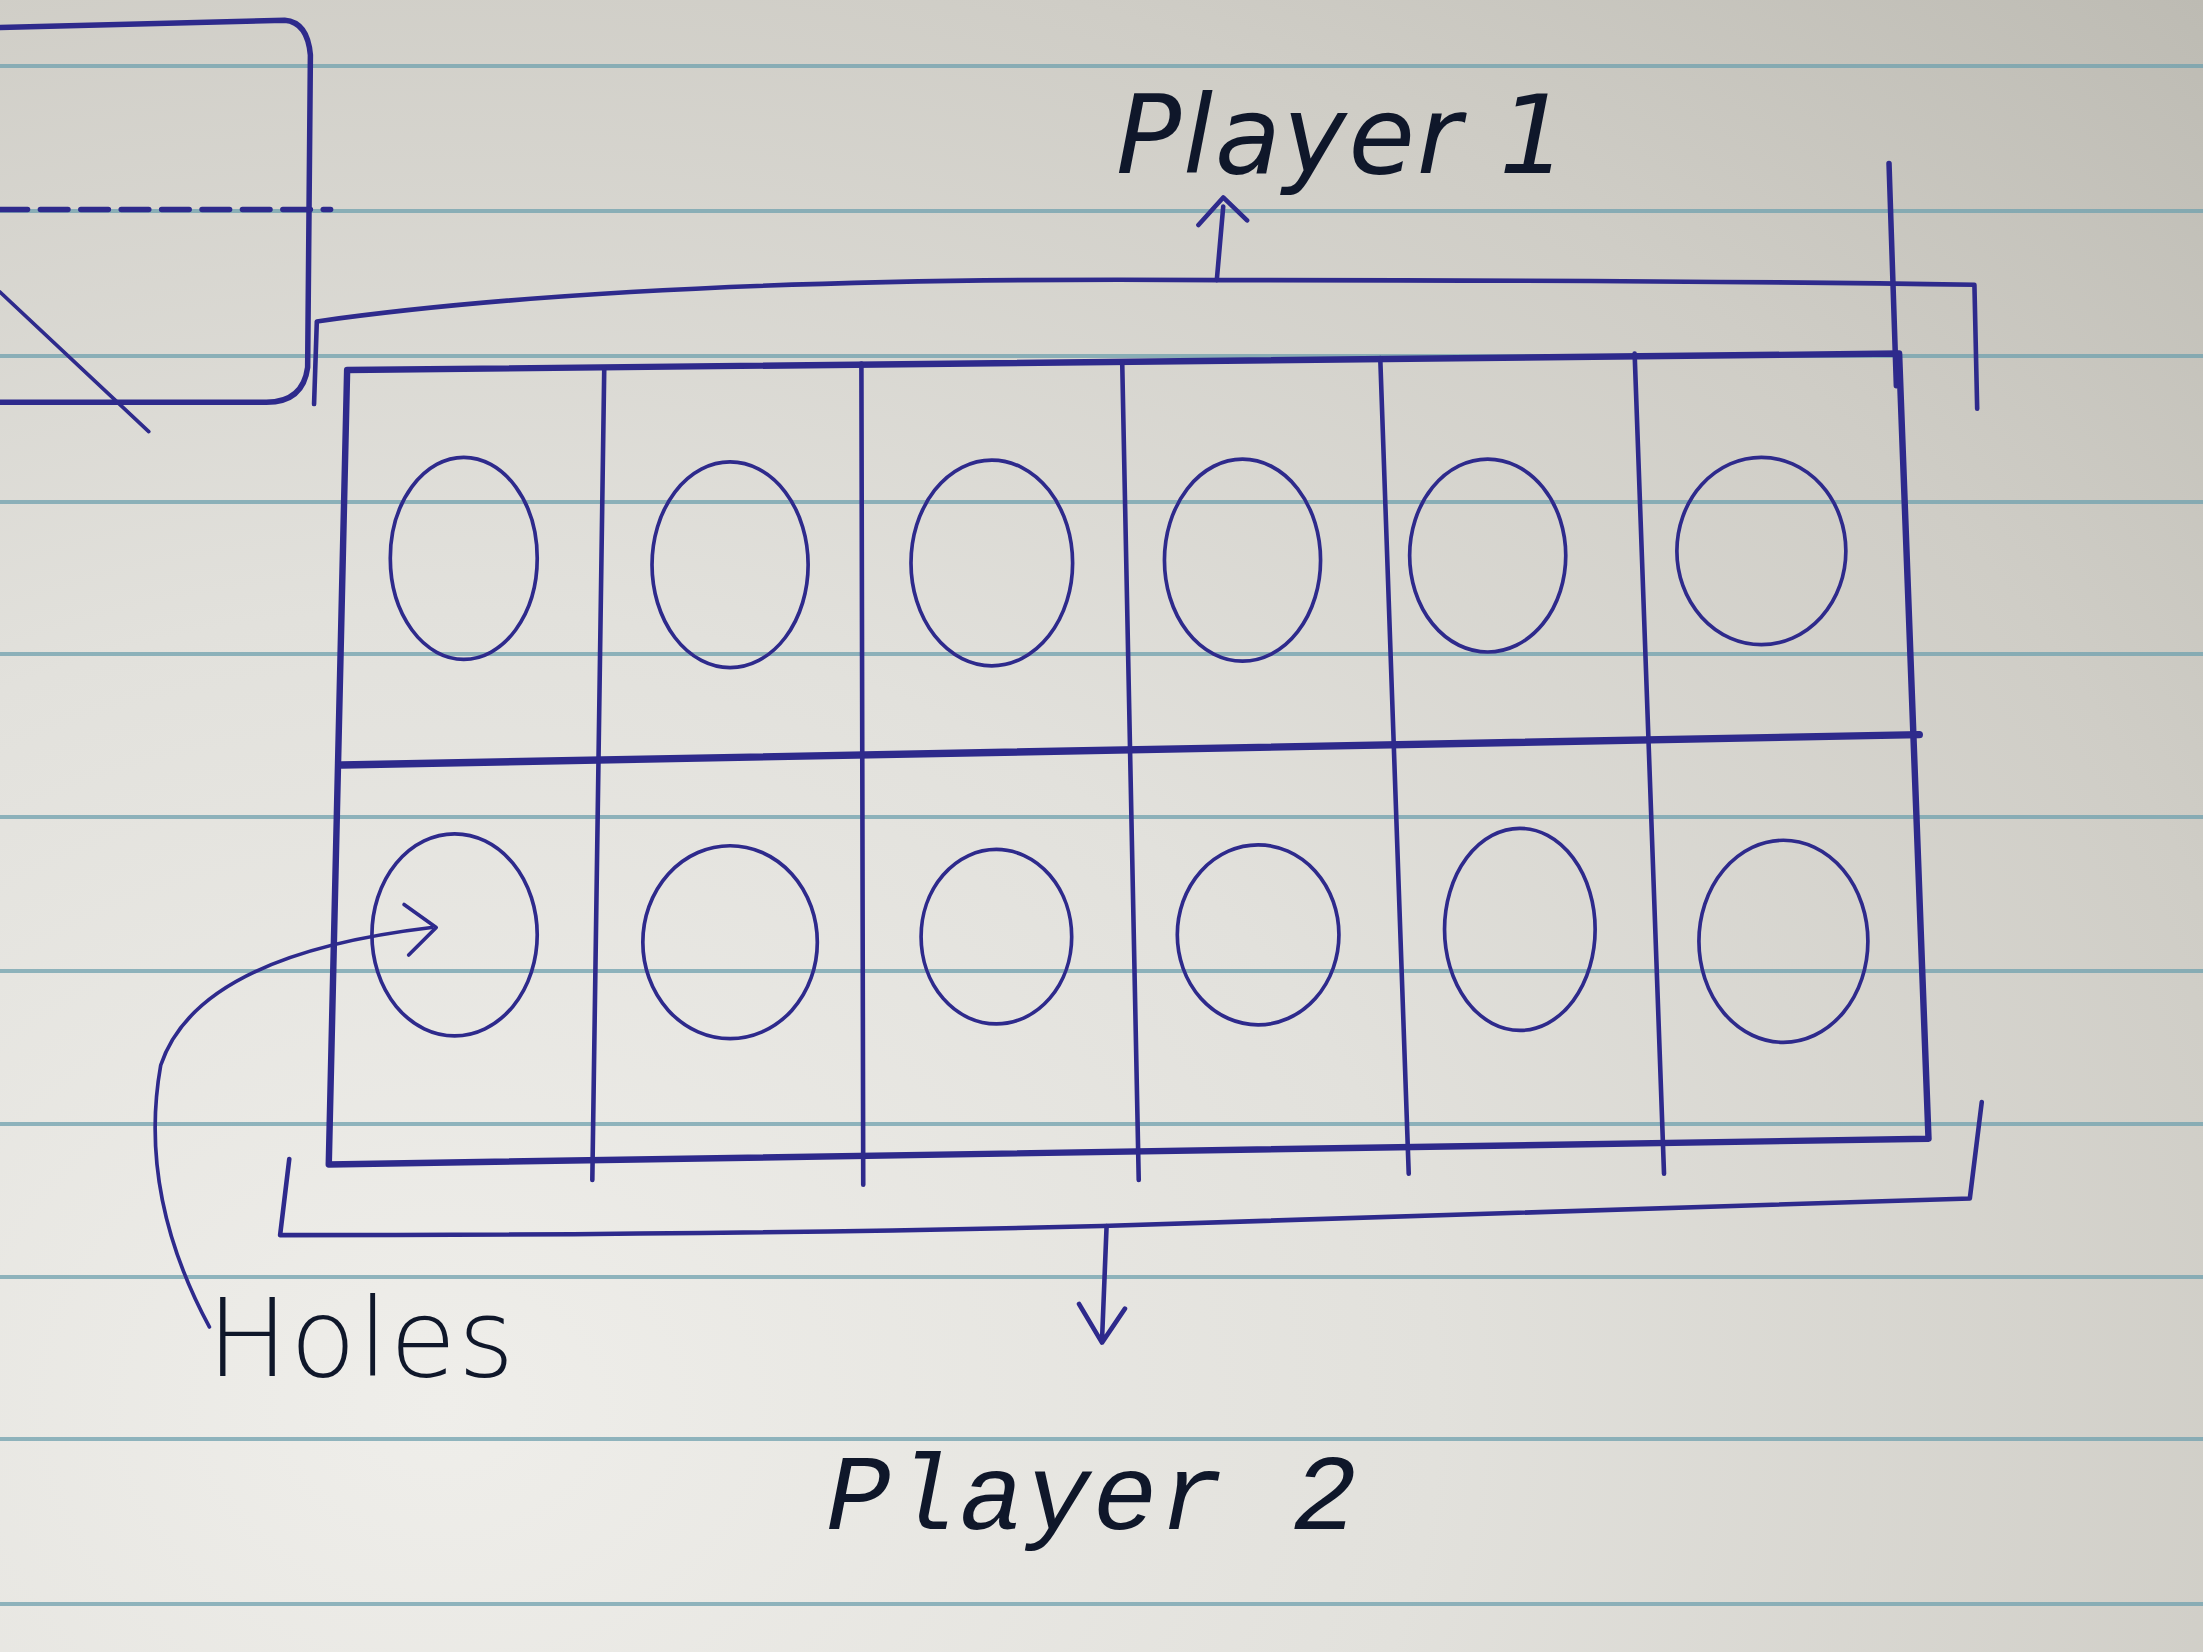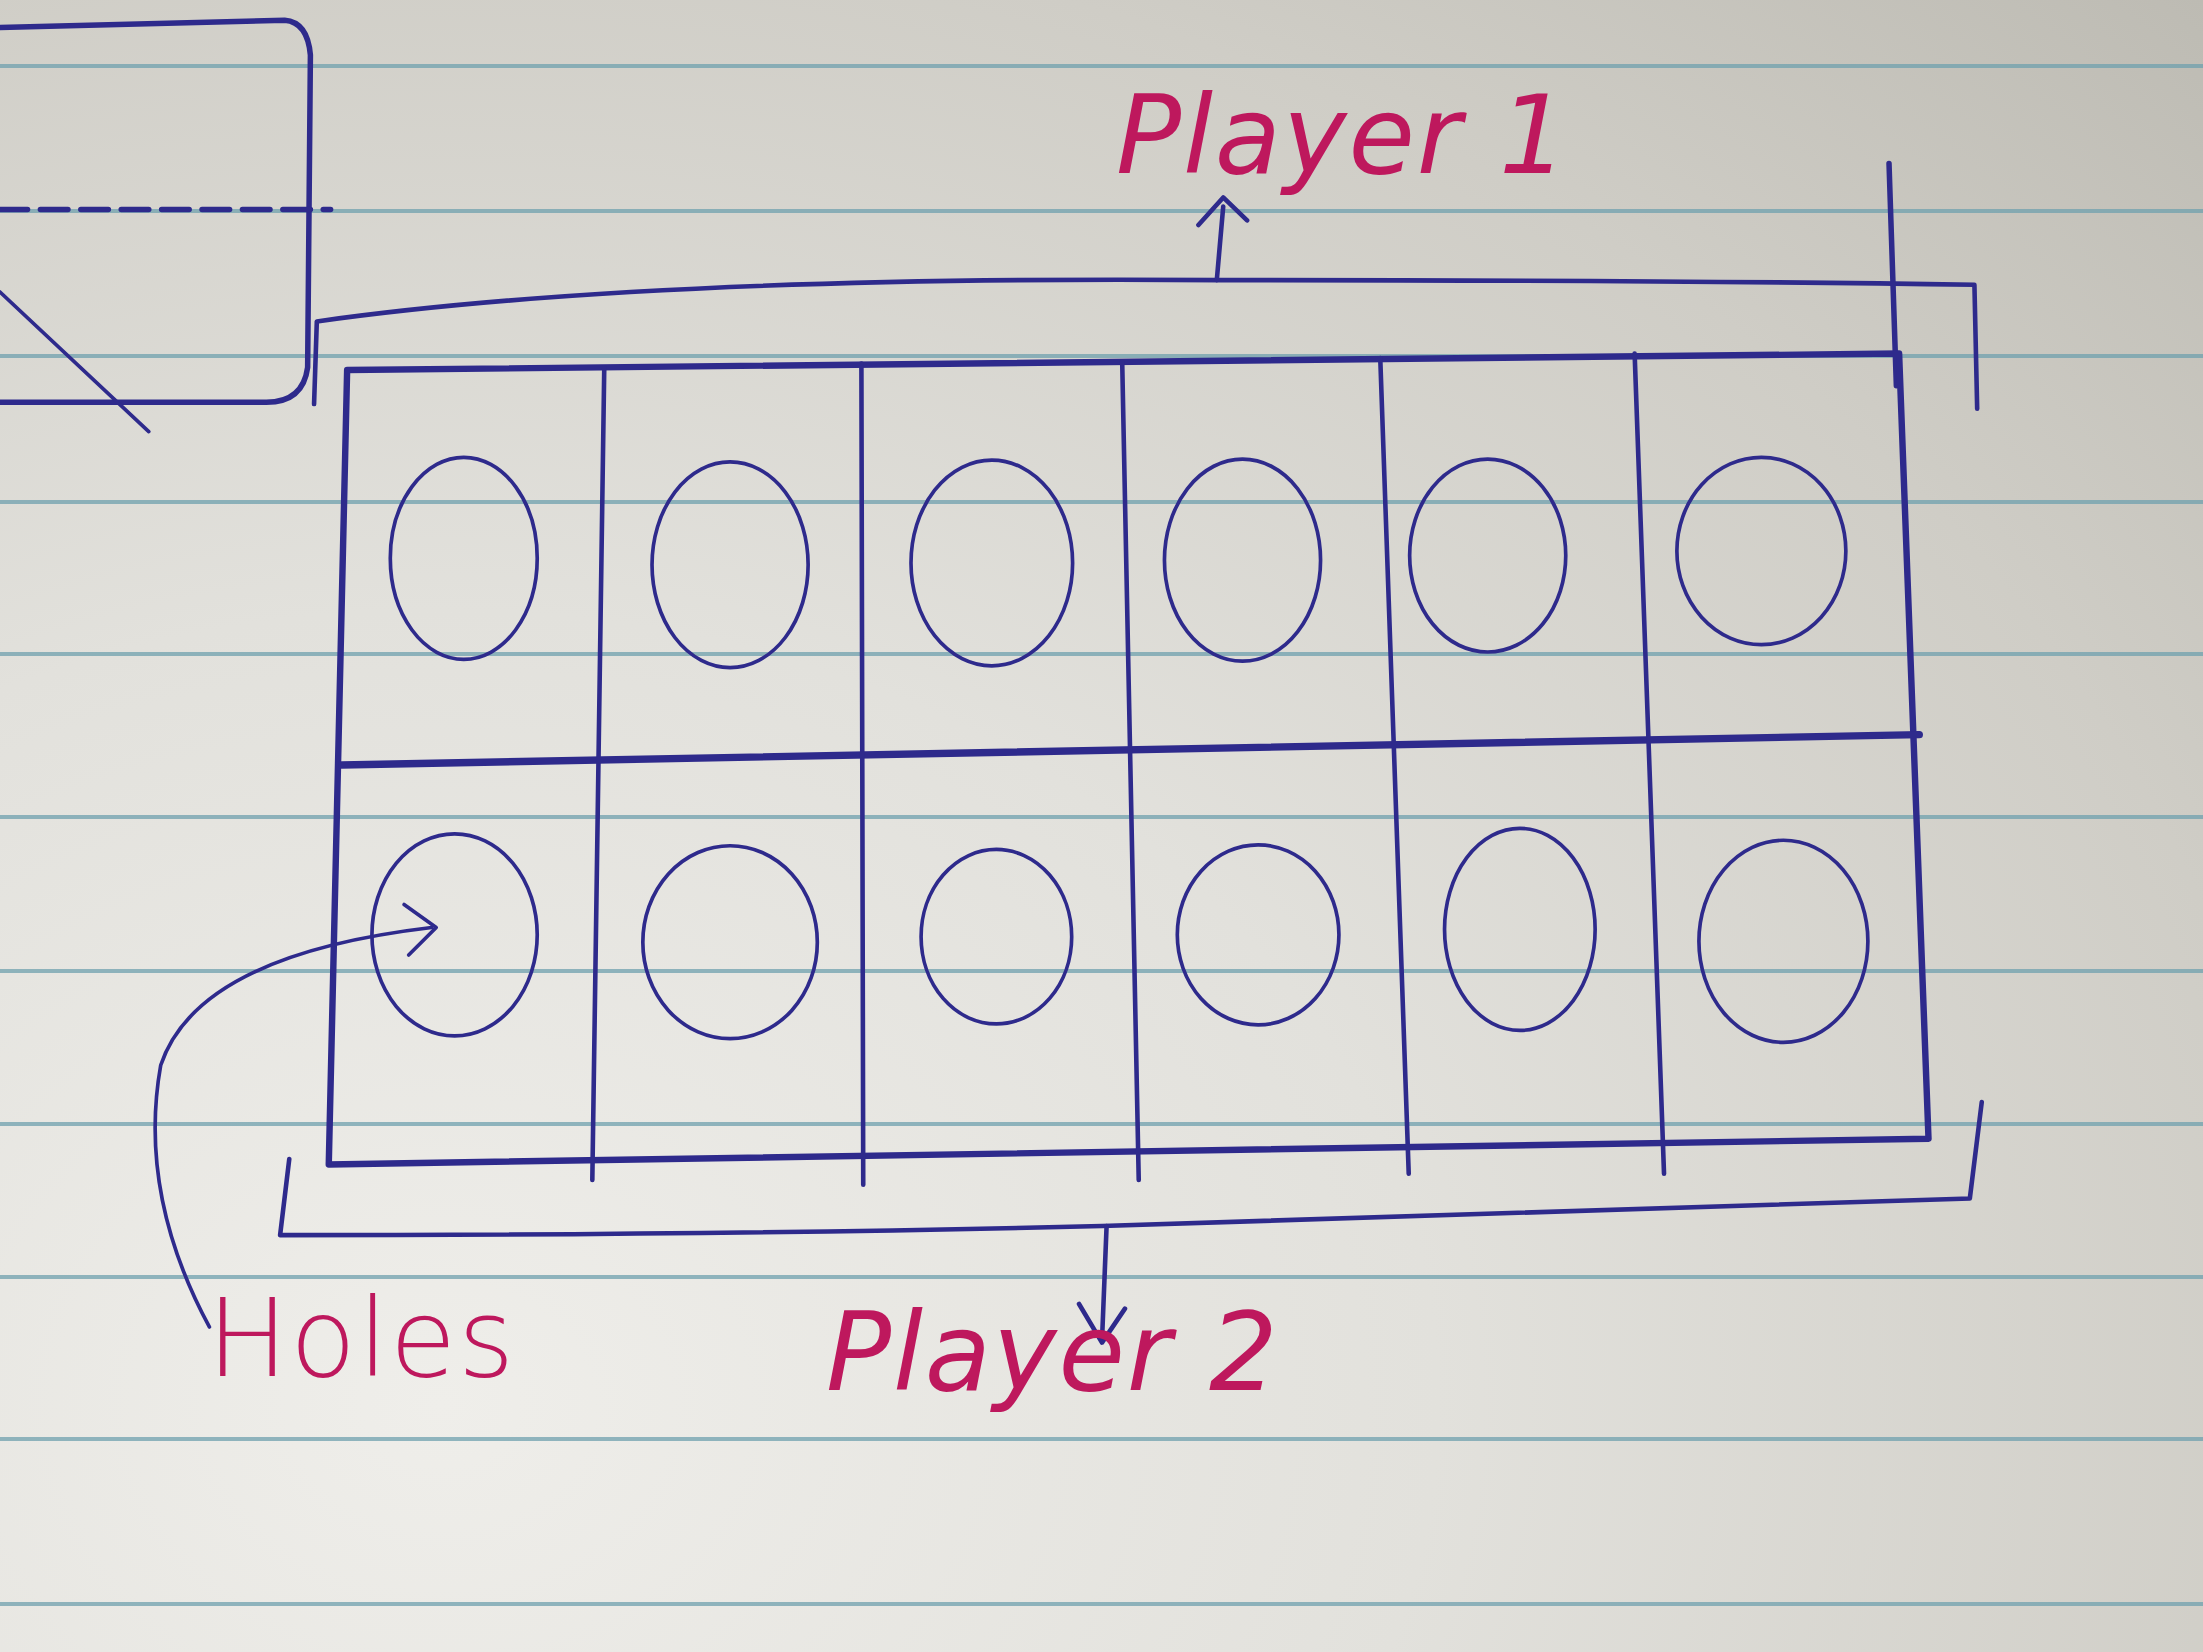--- a/index.html
+++ b/index.html
@@ -4,26 +4,26 @@
 <style>
   html, body { margin:0; padding:0; }
   body {
     width:2204px; height:1653px; overflow:hidden; position:relative;
     background: radial-gradient(ellipse at 20% 85%, #efeeea 0%, #e2e1dc 40%, #cfcdc6 75%, #bdbbb3 100%);
     font-family: "DejaVu Sans", sans-serif;
   }
   .paper-line { position:absolute; left:0; width:2204px; height:3.7px; background:#6fa0ad; opacity:0.75; }
   svg.sketch { position:absolute; left:0; top:0; }
   .label {
-    position:absolute; color:#be185d;
+    position:absolute; color:#0f172a;
     font-family: "DejaVu Sans", sans-serif; font-weight:300;
     font-style: italic; letter-spacing:1.8px;
   }
   .p1 { left:1116px; top:73px; font-size:108px; }
-  .p2 { left:826px; top:1290px; font-size:108px; }
+  .p2 { left:826px; top:1439px; font-size:108px;font-family:Liberation Mono, monospace; }
   .holes { left:207px; top:1276px; font-size:108px; font-style:normal;text-align:right; }
 </style>
 </head>
 <body>
 
 <div>
   <div class="paper-line" style="top:64px"></div>
   <div class="paper-line" style="top:209px"></div>
   <div class="paper-line" style="top:354px"></div>
   <div class="paper-line" style="top:500px"></div>

